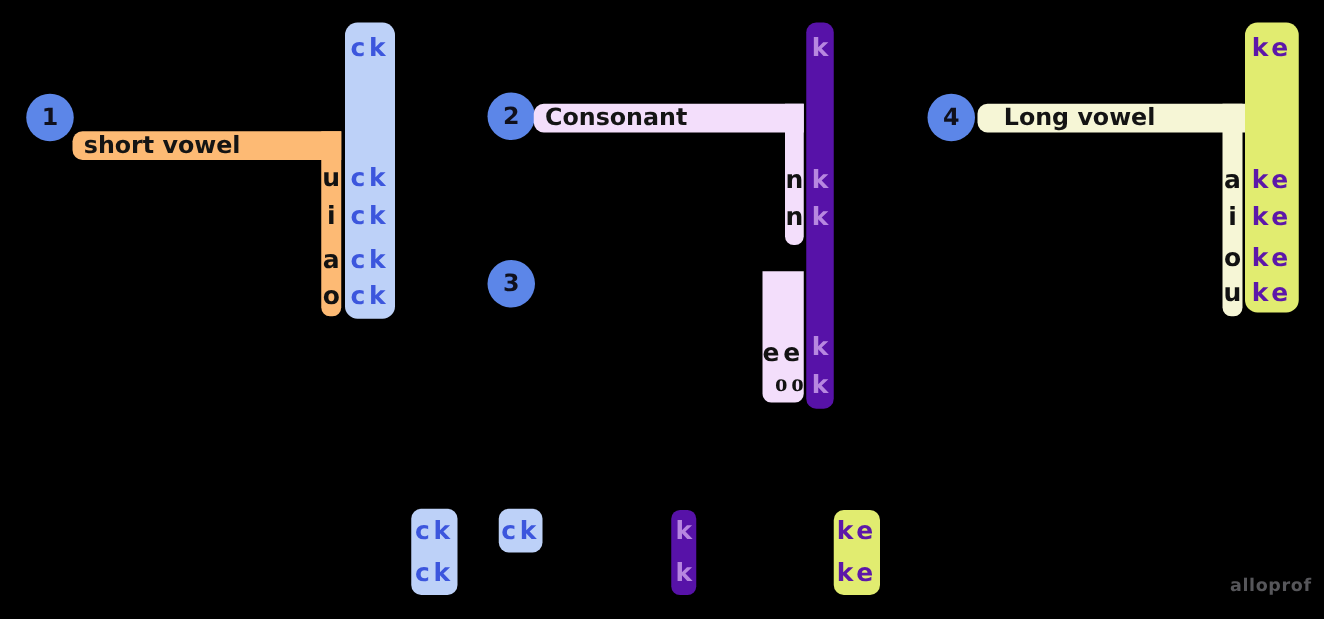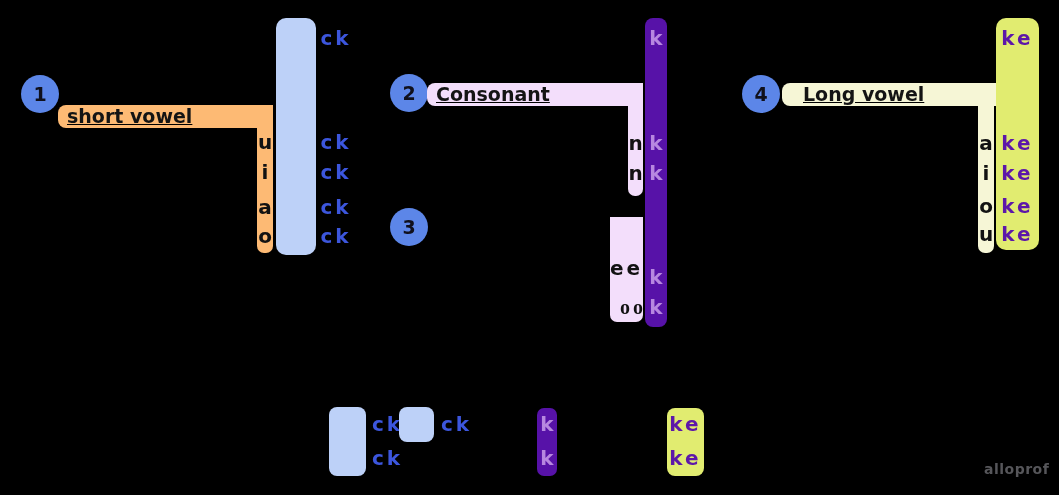--- a/index.html
+++ b/index.html
@@ -5,35 +5,35 @@
   html,body{margin:0;padding:0;background:#000;}
   .page{
     position:relative;width:1059px;height:495px;background:#000000;
     overflow:hidden;font-family:"DejaVu Sans","Liberation Sans",sans-serif;
   }
   .badge{
     position:absolute;width:38px;height:38px;border-radius:50%;
     background:#5c86e8;color:#10101c;font-weight:bold;font-size:19px;
     text-align:center;line-height:38px;
   }
-  .strip{position:absolute;height:23px;text-decoration:underline;}
+  .strip{position:absolute;height:23px;}
   .strip .lbl{
     display:block;padding-left:9px;line-height:23px;
     font-weight:bold;font-size:19px;color:#141414;white-space:nowrap;
   }
   .vstrip{position:absolute;border-radius:0 0 7px 7px;}
   .col{position:absolute;border-radius:10px;}
   .cell{
     position:absolute;height:24px;line-height:24px;text-align:center;
     font-weight:bold;font-size:20px;letter-spacing:3px;white-space:nowrap;
   }
   .cell.single{letter-spacing:0;}
   .blue-bg{background:#fdba74;}
   .blue-col{background:#bdd1f8;}
-  .blue-t{color:#3c56dd;padding-left:40px;}
+  .blue-t{color:#3c56dd;}
   .pink-bg{background:#f3defb;}
   .purple-col{background:#5712a8;}
   .lpurple-t{color:#b787e0;}
   .yellow-bg{background:#f6f6d6;}
   .yellow-col{background:#e1ec70;}
   .dpurple-t{color:#5d17a9;}
   .black-t{color:#121212;}
   .r-left{border-radius:8px 0 0 8px;}
   .ex-box{position:absolute;border-radius:8px;}
   .watermark{
@@ -72,21 +72,21 @@
     <span class="lbl">Consonant</span>
   </div>
   <div class="vstrip pink-bg" style="left:628px;top:83px;width:15px;height:113px;"></div>
   <div class="cell single black-t" style="left:628px;top:131px;width:15px;">n</div>
   <div class="cell single black-t" style="left:628px;top:161px;width:15px;">n</div>
 
   <div class="badge" style="left:390px;top:208px;">
     <span>3</span>
   </div>
   <div class="vstrip pink-bg" style="left:610px;top:217px;width:33px;height:105px;"></div>
-  <div class="cell black-t" style="left:610px;top:256px;width:16px;">ee</div>
+  <div class="cell black-t" style="left:610px;top:270px;width:16px;">ee</div>
   <div class="cell black-t" style="left:610px;top:295px;width:46px;font-family:Liberation Serif, serif;">oo</div>
 
   <div class="col purple-col" style="left:645px;top:18px;width:22px;height:309px;border-radius:8px;"></div>
   <div class="cell single lpurple-t" style="left:645px;top:26px;width:22px;">k</div>
   <div class="cell single lpurple-t" style="left:645px;top:131px;width:22px;">k</div>
   <div class="cell single lpurple-t" style="left:645px;top:161px;width:22px;">k</div>
   <div class="cell single lpurple-t" style="left:645px;top:265px;width:22px;">k</div>
   <div class="cell single lpurple-t" style="left:645px;top:295px;width:22px;">k</div>
 
   <div class="badge" style="left:742px;top:75px;">

